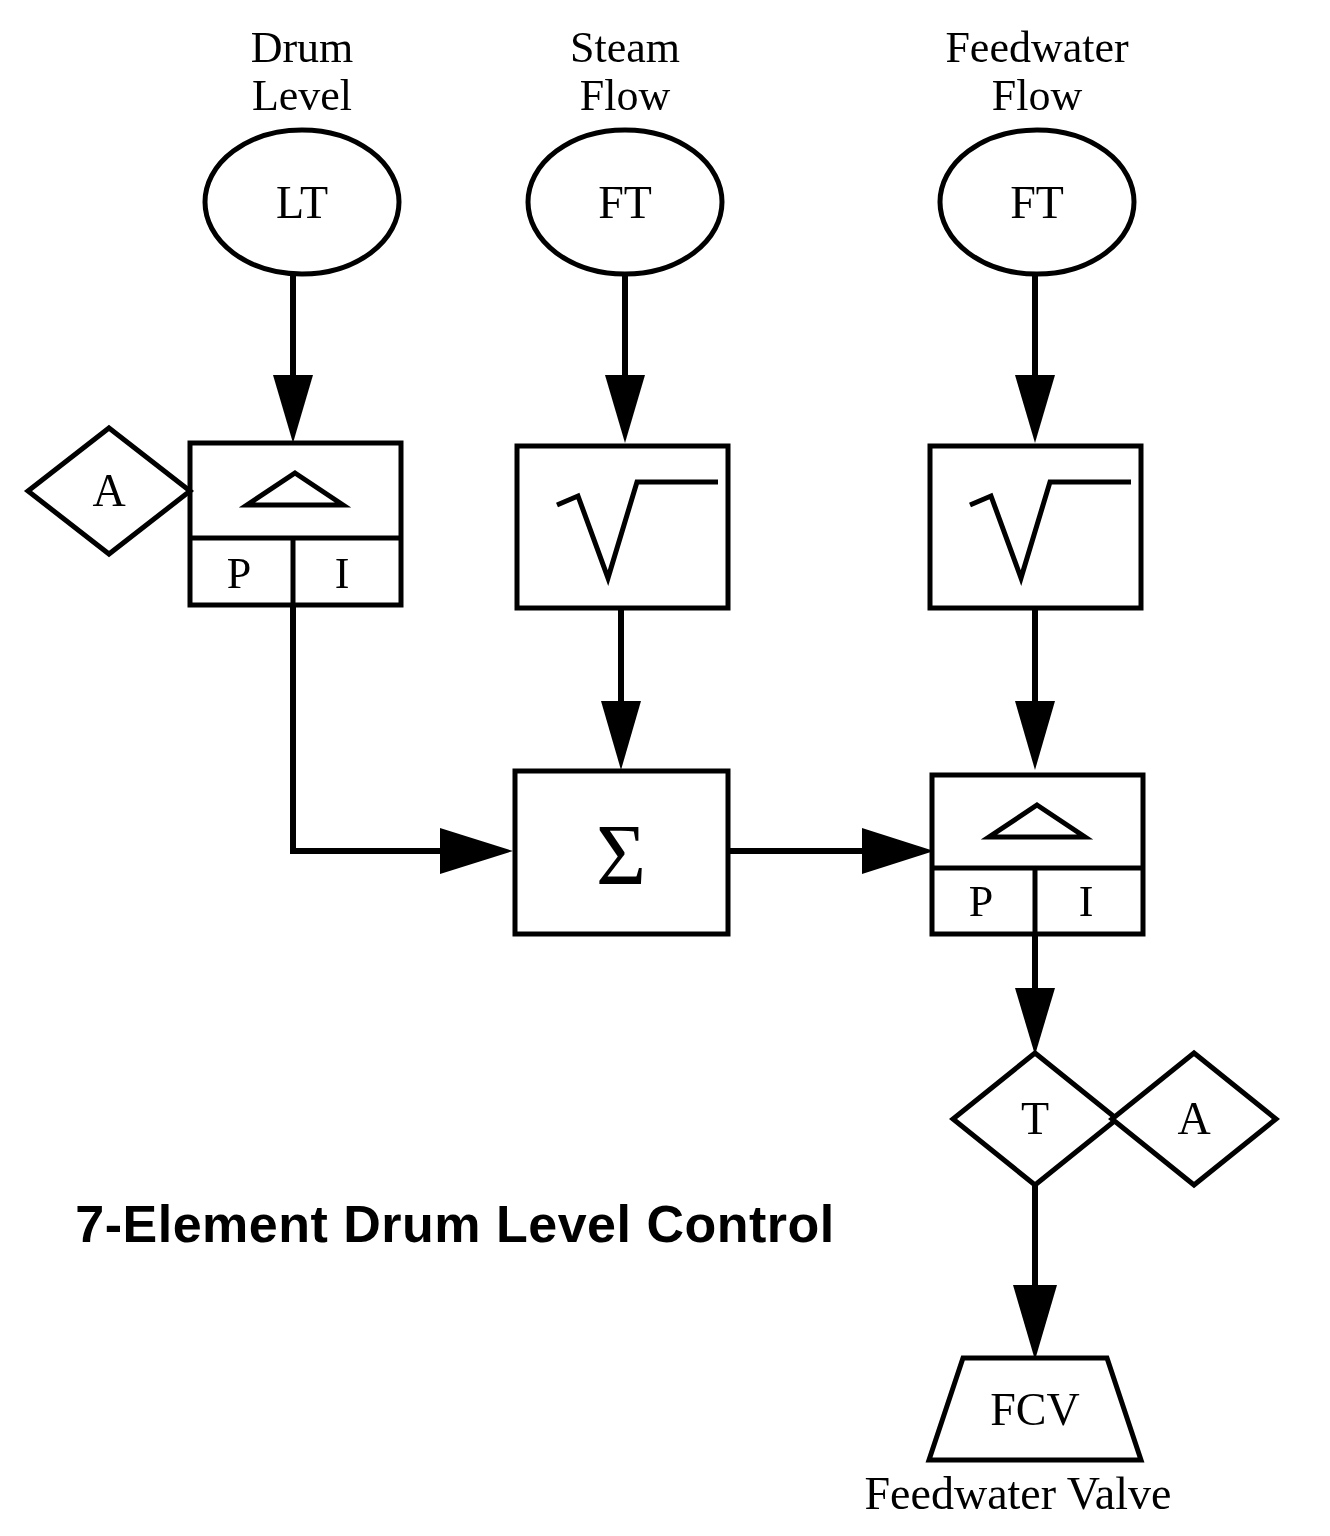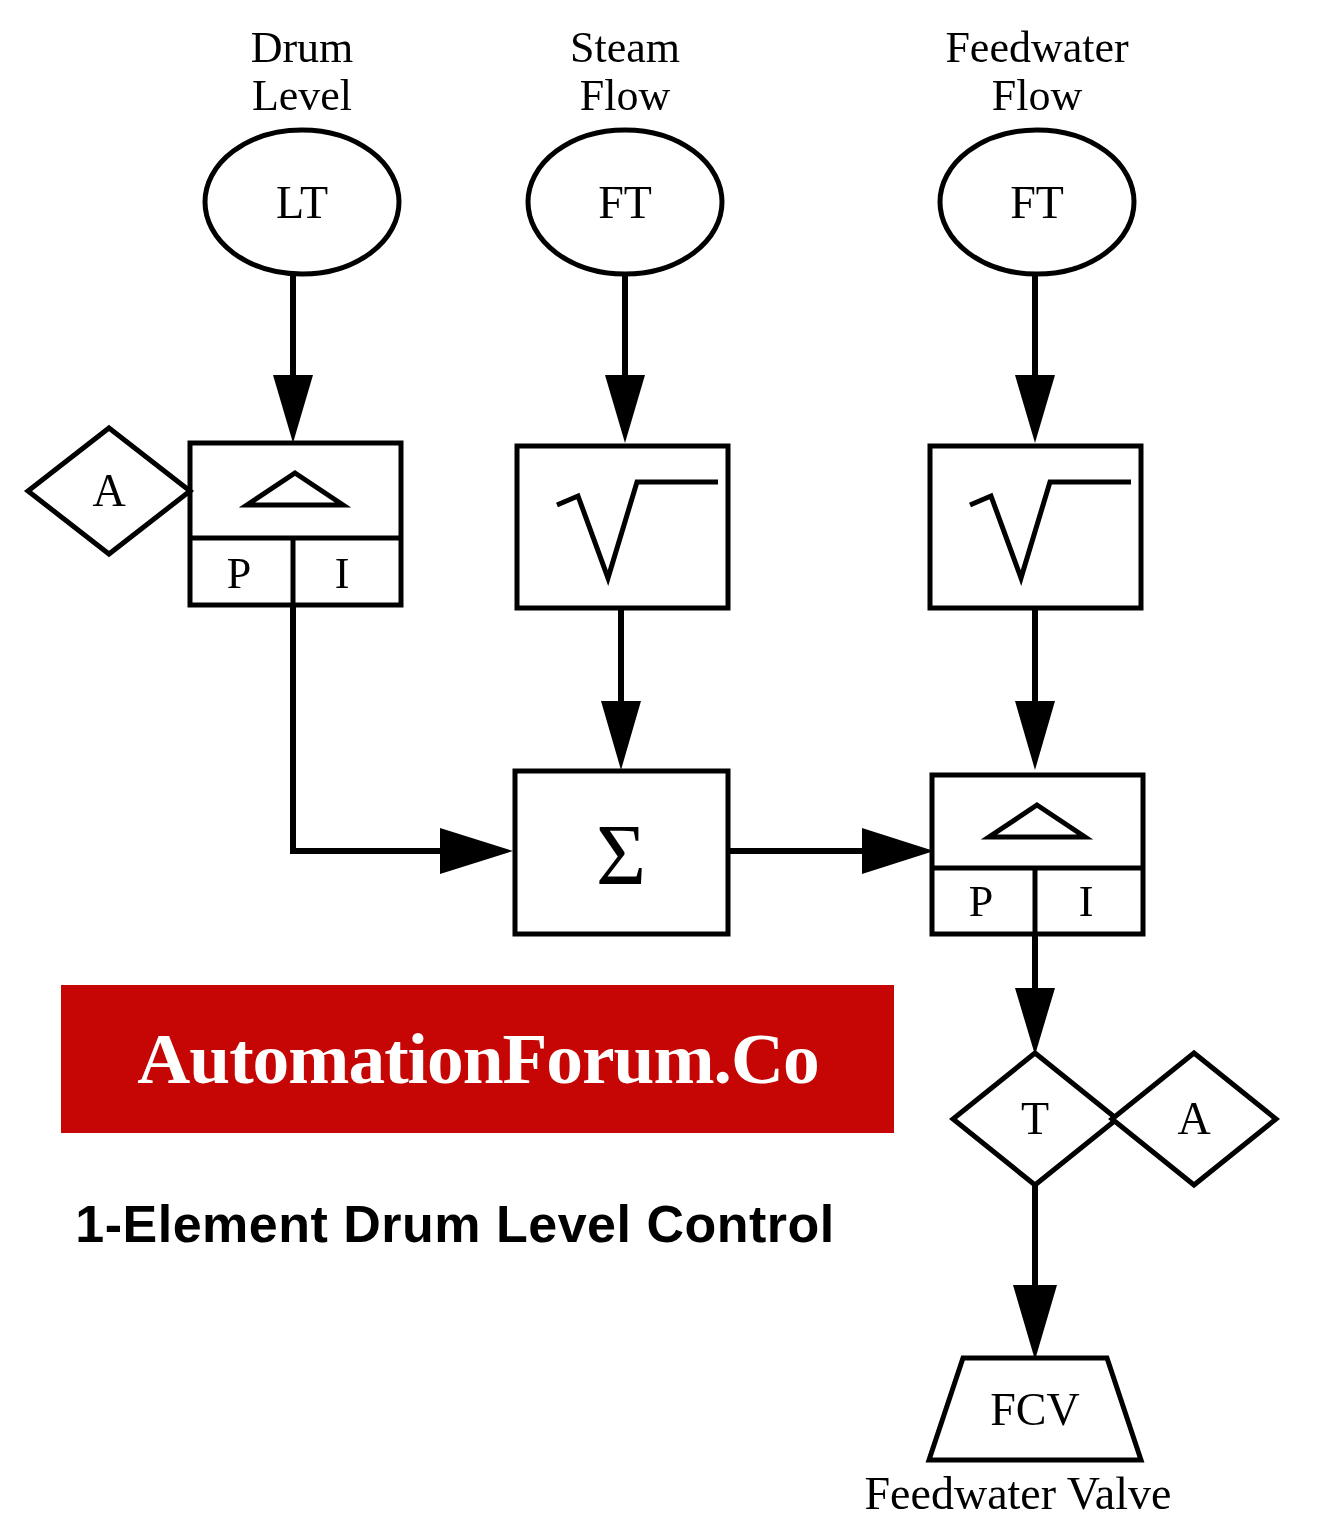--- a/index.html
+++ b/index.html
@@ -198,19 +198,16 @@
     <line class="line" x1="1035" y1="1185" x2="1035" y2="1288"></line>
     <polygon class="arrowhead" points="1013,1285 1057,1285 1035,1360"></polygon>
 
     <polygon class="shape" points="963,1358 1107,1358 1141,1460 929,1460"></polygon>
     <text class="svg-label tag-label" x="1035" y="1425" text-anchor="middle">FCV</text>
 
     <text class="svg-label caption-label" x="1018" y="1509" text-anchor="middle">Feedwater Valve</text>
 
   </svg>
 
-  <div id="watermark" style="background: rgb(198, 5, 5);">
-    <span id="watermark-text" style="color: rgb(255, 255, 255);">AutomationForum.Co</span>
-  </div>
-
-  <div id="main-title">1-Element Drum Level Control</div>
+
+  <div id="main-title">7-Element Drum Level Control</div>
 
 </div>
 
 </body></html>

